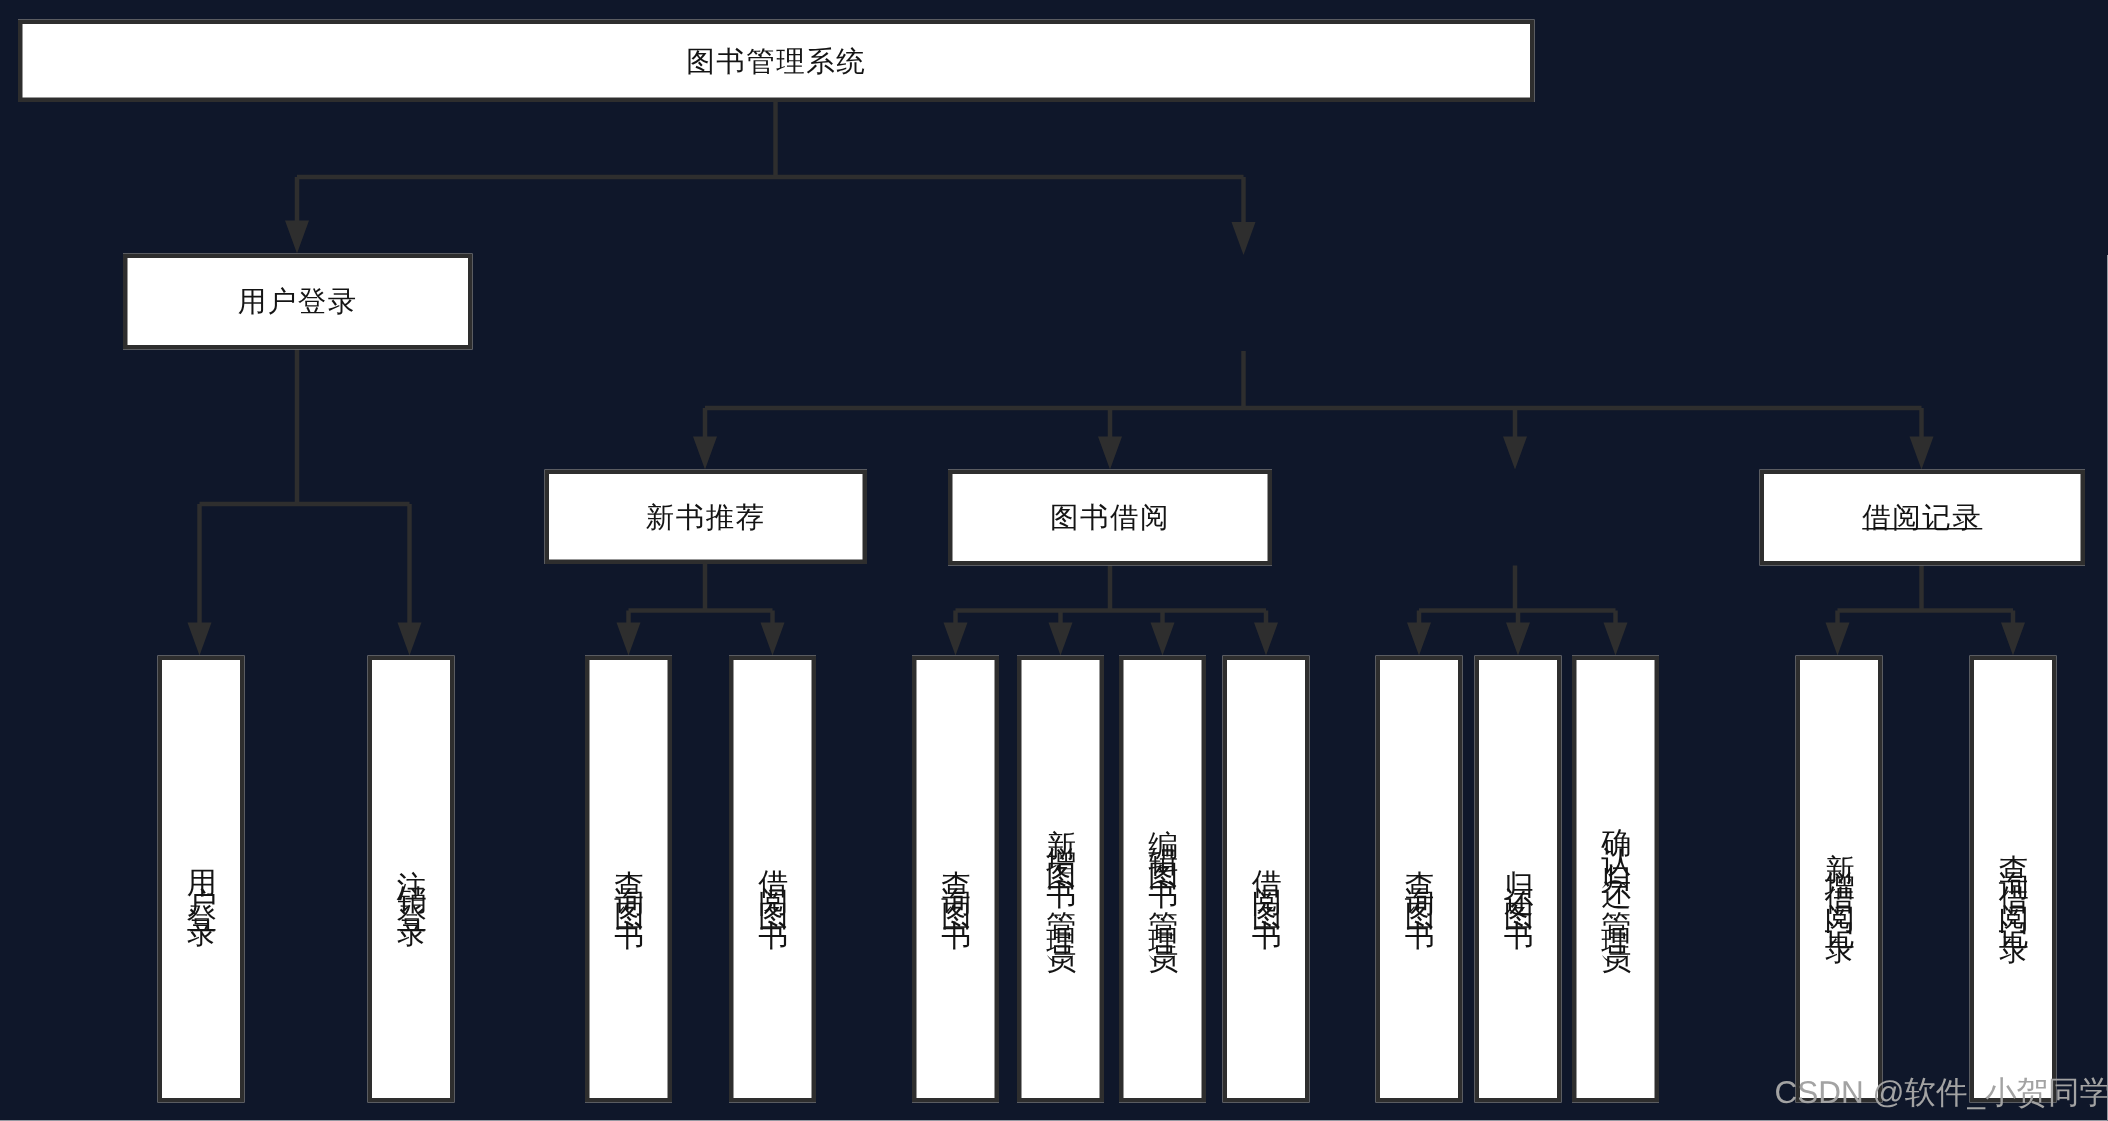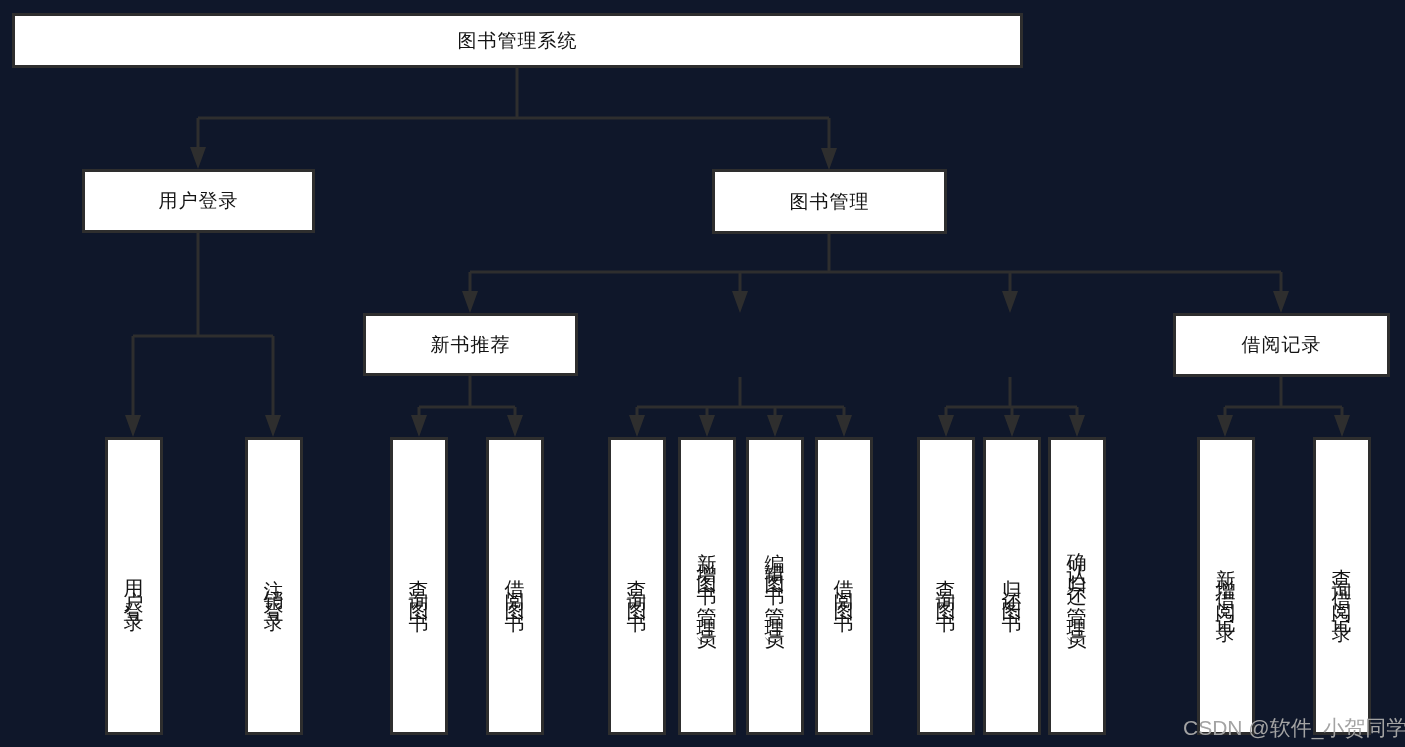--- a/index.html
+++ b/index.html
@@ -96,28 +96,28 @@
              M1334 415 L1350 415 L1342 437 Z"></path>
   </svg>
 
   <div class="box hbox" style="left:12px; top:13px; width:1011px; height:55px;">
     <span>图书管理系统</span>
   </div>
 
   <div class="box hbox" style="left:82px; top:169px; width:233px; height:64px;">
     <span>用户登录</span>
   </div>
-  <div class="box hbox" style="left:712px; top:169px; width:235px; height:65px;">
-    <span>图书管理</span>
-  </div>
 
   <div class="box hbox" style="left:363px; top:313px; width:215px; height:63px;align-items:center;">
     <span>新书推荐</span>
   </div>
-  <div class="box hbox" style="left:1173px; top:313px; width:217px; height:64px;">
+  <div class="box hbox" style="left:632px; top:313px; width:216px; height:64px;">
+    <span>图书借阅</span>
+  </div>
+  <div class="box hbox" style="left:1173px; top:313px; width:217px; height:64px;text-decoration:underline;">
     <span>借阅记录</span>
   </div>
 
   <div class="box vbox" style="left:105px; top:437px; width:58px; height:298px;">
     <span>用户登录</span>
   </div>
   <div class="box vbox" style="left:245px; top:437px; width:58px; height:298px;">
     <span>注销登录</span>
   </div>
 

